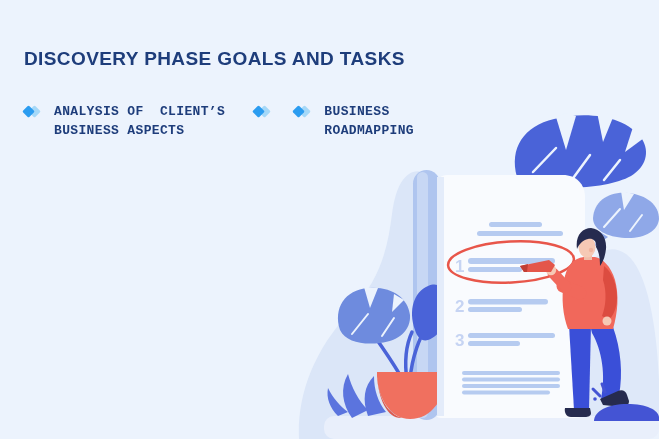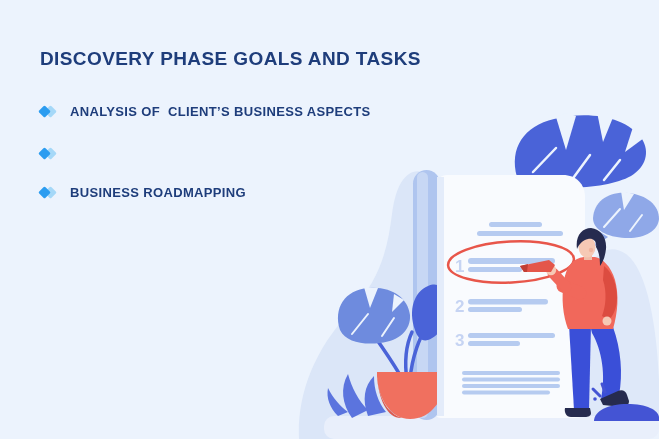--- a/index.html
+++ b/index.html
@@ -3,26 +3,26 @@
 <meta charset="utf-8">
 <style>
   html,body{margin:0;padding:0;}
   body{
     width:659px;height:439px;position:relative;overflow:hidden;
     background:#ECF3FD;
     font-family:"Liberation Sans",sans-serif;
   }
   .canvas{position:absolute;inset:0;width:659px;height:439px;}
   .illustration{position:absolute;left:0;top:0;width:659px;height:439px;}
-  .content{position:absolute;left:40px;top:48px;width:390px;z-index:2;}
+  .content{position:absolute;left:24px;top:48px;width:390px;z-index:2;}
   .title{
     margin:0;font-size:19px;font-weight:700;color:#1E3D7B;
     letter-spacing:0.4px;line-height:1.15;
   }
-  .goals{margin-top:33px;display:flex;flex-direction:column;gap:23px;}
+  .goals{margin-top:33px;display:flex;flex-direction:row;gap:23px;font-family:Liberation Mono, monospace;}
   .goal{display:flex;align-items:flex-start;gap:13px;}
   .diamond-icon{position:relative;width:17px;height:13px;flex:none;margin-top:3px;}
   .diamond-icon .d-light{
     position:absolute;left:6px;top:1px;width:9px;height:9px;
     transform:rotate(45deg);border-radius:1.5px;background:#A5D8F8;
   }
   .diamond-icon .d-dark{
     position:absolute;left:0;top:1px;width:9px;height:9px;
     transform:rotate(45deg);border-radius:1.5px;background:#2B9CF0;
   }

